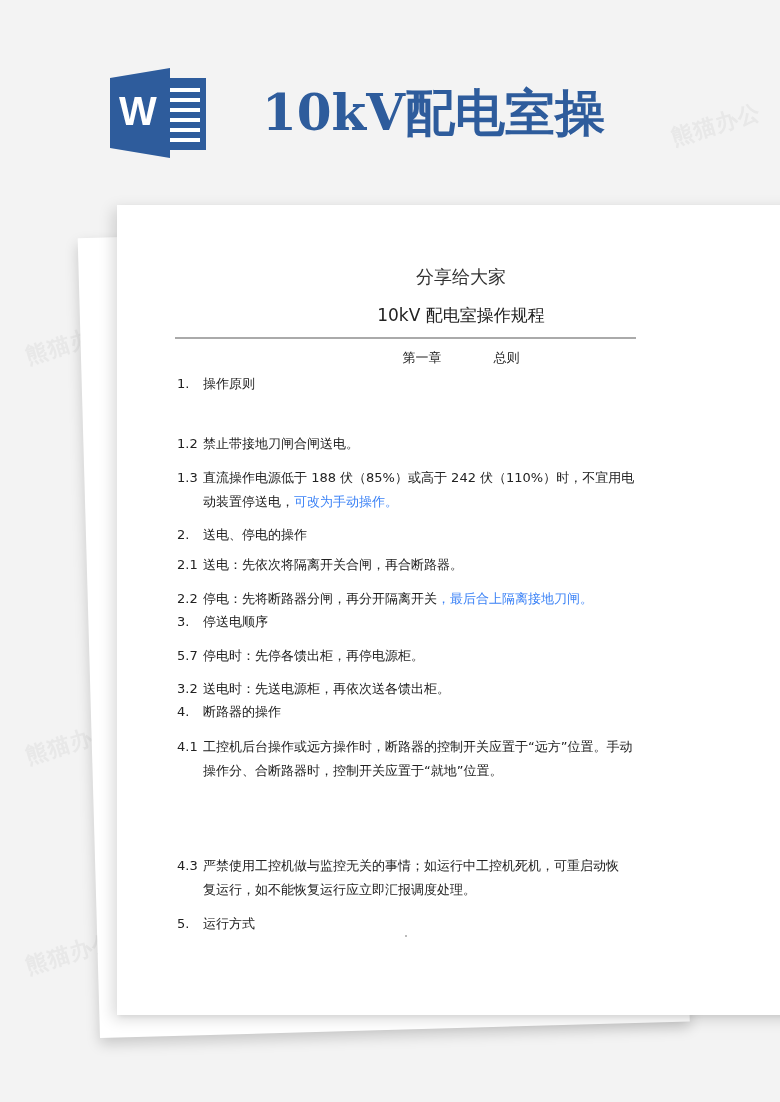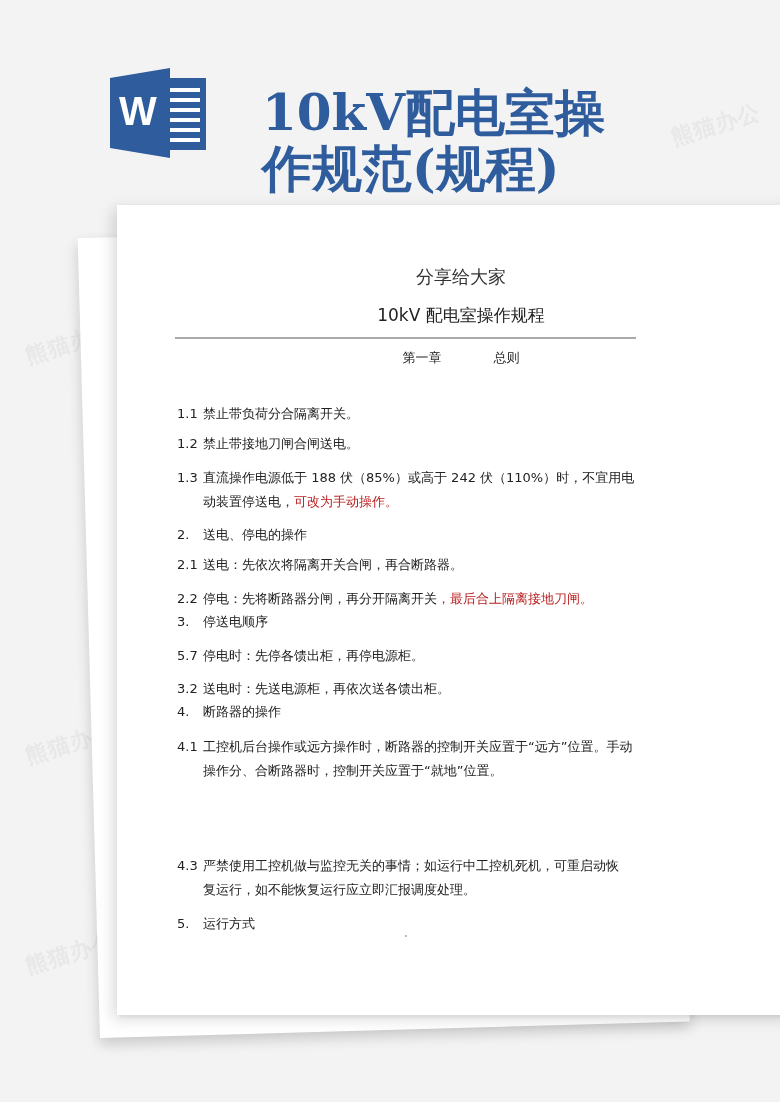--- a/index.html
+++ b/index.html
@@ -50,21 +50,21 @@
     position: absolute; left: 0; right: 0; top: 144px; text-align: center;
     font-size: 13px; color: #222; word-spacing: 0;
   }
   .chapter span + span { margin-left: 52px; }
   .line {
     position: absolute; left: 60px; width: 470px;
     font-size: 13px; line-height: 24px; color: #222; white-space: nowrap;
   }
   .line .num { display: inline-block; min-width: 26px; }
   .line .cont { display: block; padding-left: 26px; }
-  .red { color: #b91c1c; }
+  .red { color: #3b82f6; }
   .dot {
     position: absolute; left: 288px; top: 730px; width: 2px; height: 2px; background: #bbb;
   }
   
   .wm {
     position: absolute; font-size: 22px; font-weight: bold; color: rgba(200,200,200,0.25);
     transform: rotate(-17deg); white-space: nowrap; pointer-events: none;
     letter-spacing: 1px;
   }
 </style>
@@ -91,34 +91,33 @@
       <rect x="54" y="50" width="36" height="4"></rect>
       <rect x="54" y="60" width="36" height="4"></rect>
       <rect x="54" y="70" width="36" height="4"></rect>
     </g>
     <polygon points="0,10 60,0 60,90 0,80" fill="#2e5c9c"></polygon>
     <text x="28" y="57" text-anchor="middle" font-family="Liberation Sans, sans-serif" font-weight="bold" font-size="40" fill="#fff">W</text>
   </svg>
 </div>
 <div class="hero-title">
   <div>10kV配电室操</div>
-  <div>作规范(规程)</div>
 </div>
 
 <div class="sheet-back"></div>
 <div class="sheet-front">
   <div class="doc-head-1">分享给大家</div>
   <div class="doc-head-2">10kV 配电室操作规程</div>
   <div class="doc-rule"></div>
   <div class="chapter">
     <span>第一章</span><span>总则</span>
   </div>
 
-  <div class="line" style="top:197px">
-    <span class="num">1.1</span><span>禁止带负荷分合隔离开关。</span>
+  <div class="line" style="top:167px">
+    <span class="num">1.</span><span>操作原则</span>
   </div>
   <div class="line" style="top:227px">
     <span class="num">1.2</span><span>禁止带接地刀闸合闸送电。</span>
   </div>
   <div class="line" style="top:261px">
     <span class="num">1.3</span><span>直流操作电源低于 188 伏（85%）或高于 242 伏（110%）时，不宜用电</span>
     <span class="cont"><span>动装置停送电，</span><span class="red">可改为手动操作。</span></span>
   </div>
   <div class="line" style="top:318px">
     <span class="num">2.</span><span>送电、停电的操作</span>

